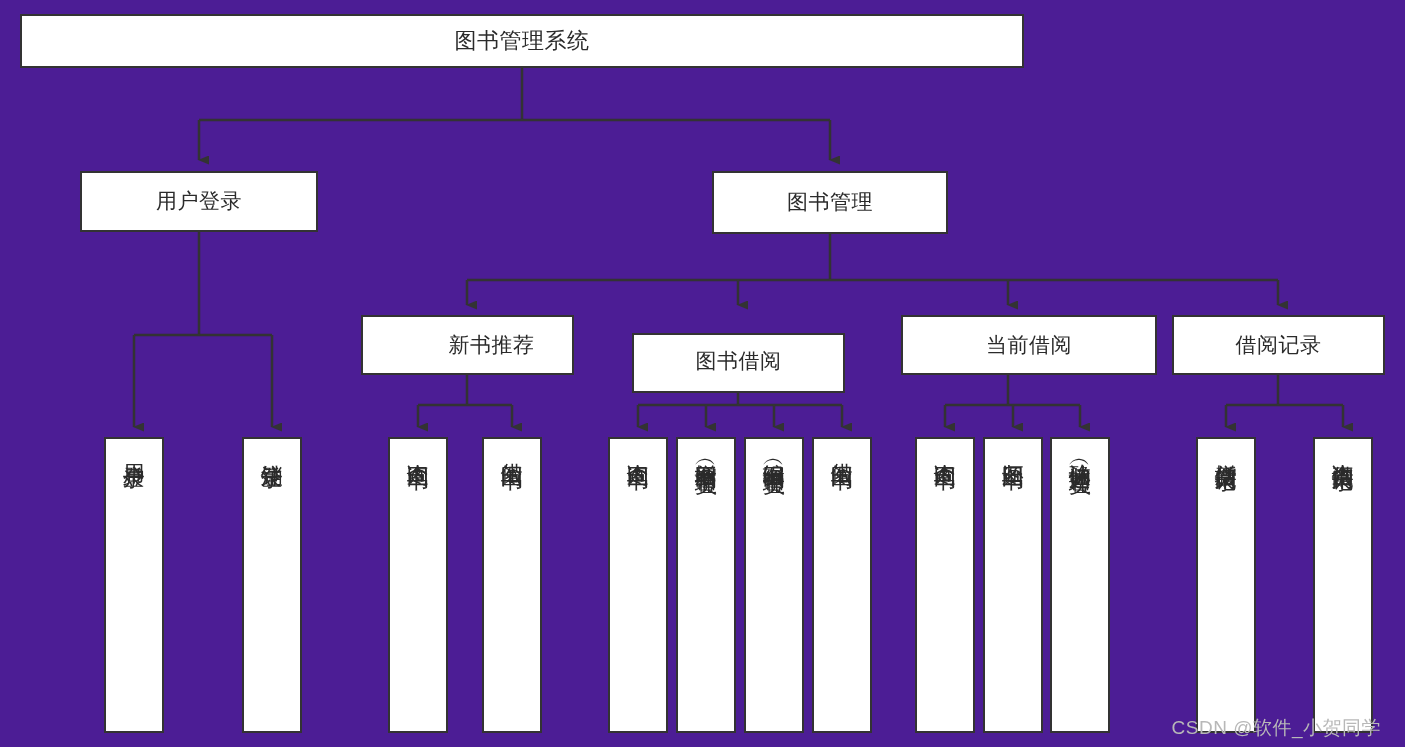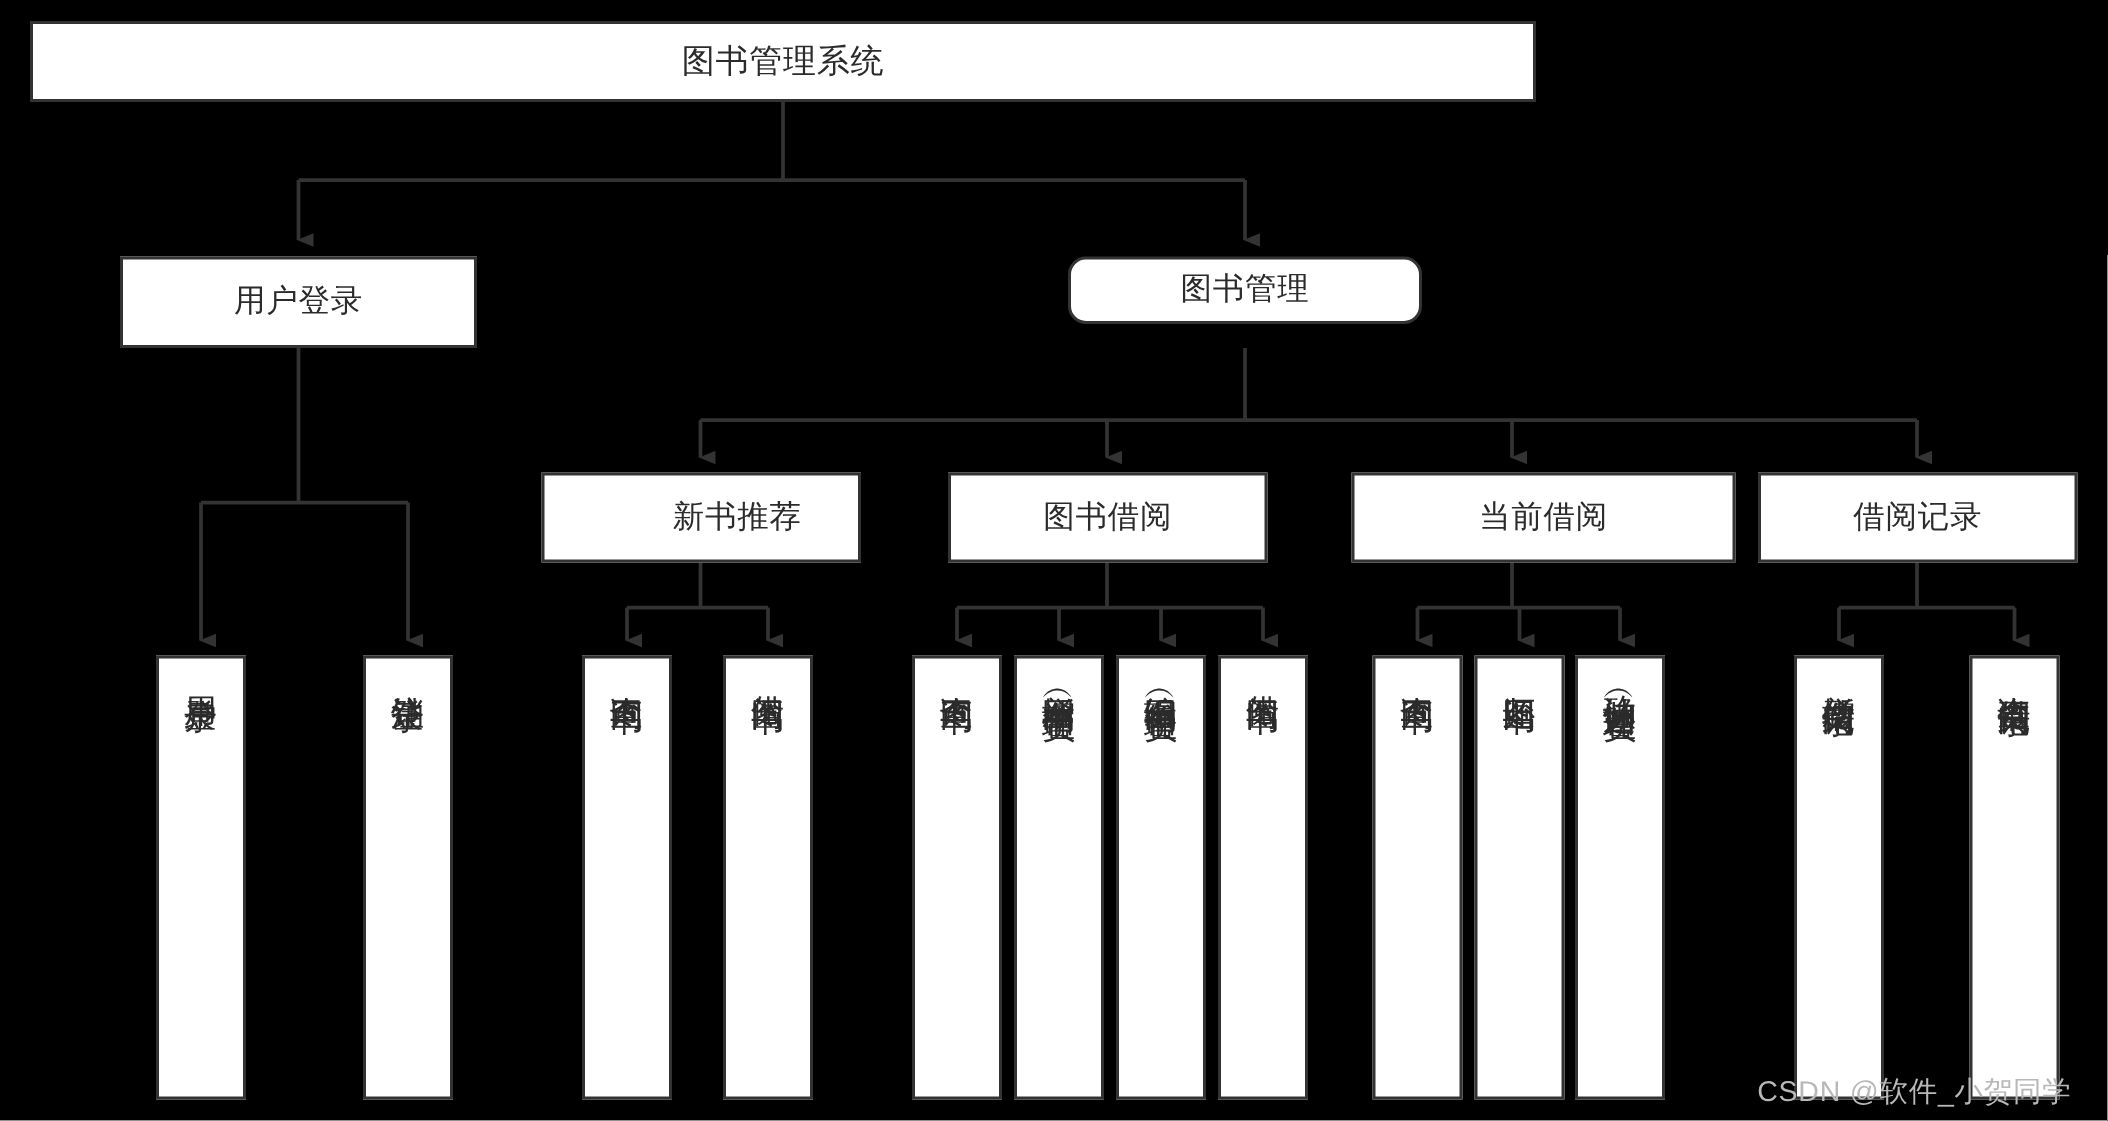--- a/index.html
+++ b/index.html
@@ -8,21 +8,21 @@
     padding: 0;
     background: #ffffff;
   }
   body {
     font-family: "Liberation Sans", "DejaVu Sans", sans-serif;
   }
   #diagram-root {
     position: relative;
     width: 1405px;
     height: 747px;
-    background: #000000;
+    background: #4c1d95;
     overflow: hidden;
   }
   #edges-layer {
     position: absolute;
     left: 0;
     top: 0;
     width: 1405px;
     height: 747px;
     pointer-events: none;
   }
@@ -129,28 +129,28 @@
     </g>
   </svg>
 
   <div class="node root horizontal" style="left:20px; top:14px; width:1004px; height:54px;">
     <span class="node-label">图书管理系统</span>
   </div>
 
   <div class="node horizontal" style="left:80px; top:171px; width:238px; height:61px;">
     <span class="node-label">用户登录</span>
   </div>
-  <div class="node horizontal" style="left:712px; top:171px; width:236px; height:45px;border-radius:12px;">
+  <div class="node horizontal" style="left:712px; top:171px; width:236px; height:63px;">
     <span class="node-label">图书管理</span>
   </div>
 
   <div class="node horizontal" style="left:361px; top:315px; width:213px; height:60px;padding-left:48px;">
     <span class="node-label">新书推荐</span>
   </div>
-  <div class="node horizontal" style="left:632px; top:315px; width:213px; height:60px;">
+  <div class="node horizontal" style="left:632px; top:333px; width:213px; height:60px;font-family:Liberation Mono, monospace;">
     <span class="node-label">图书借阅</span>
   </div>
   <div class="node horizontal" style="left:901px; top:315px; width:256px; height:60px;">
     <span class="node-label">当前借阅</span>
   </div>
   <div class="node horizontal" style="left:1172px; top:315px; width:213px; height:60px;">
     <span class="node-label">借阅记录</span>
   </div>
 
   <div class="node leaf" style="left:104px; top:437px; width:60px; height:296px;">

